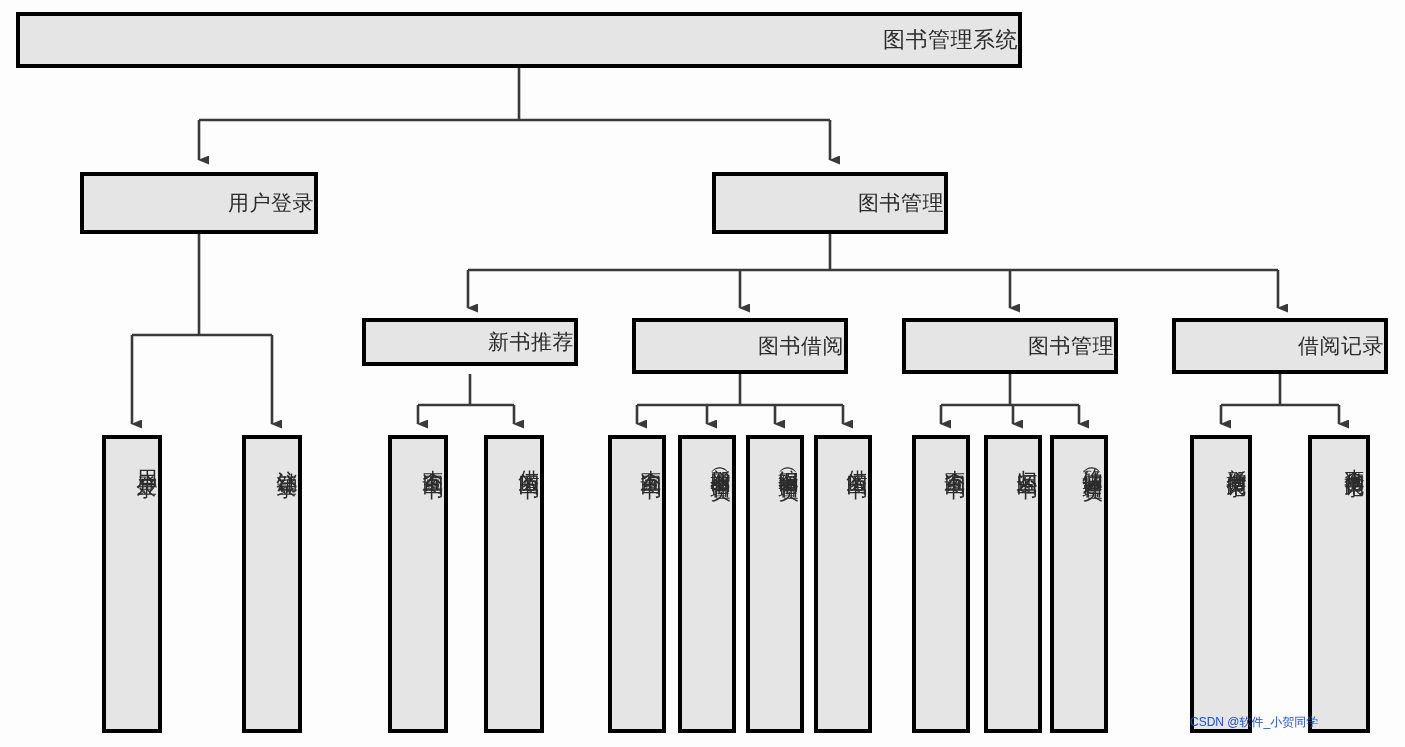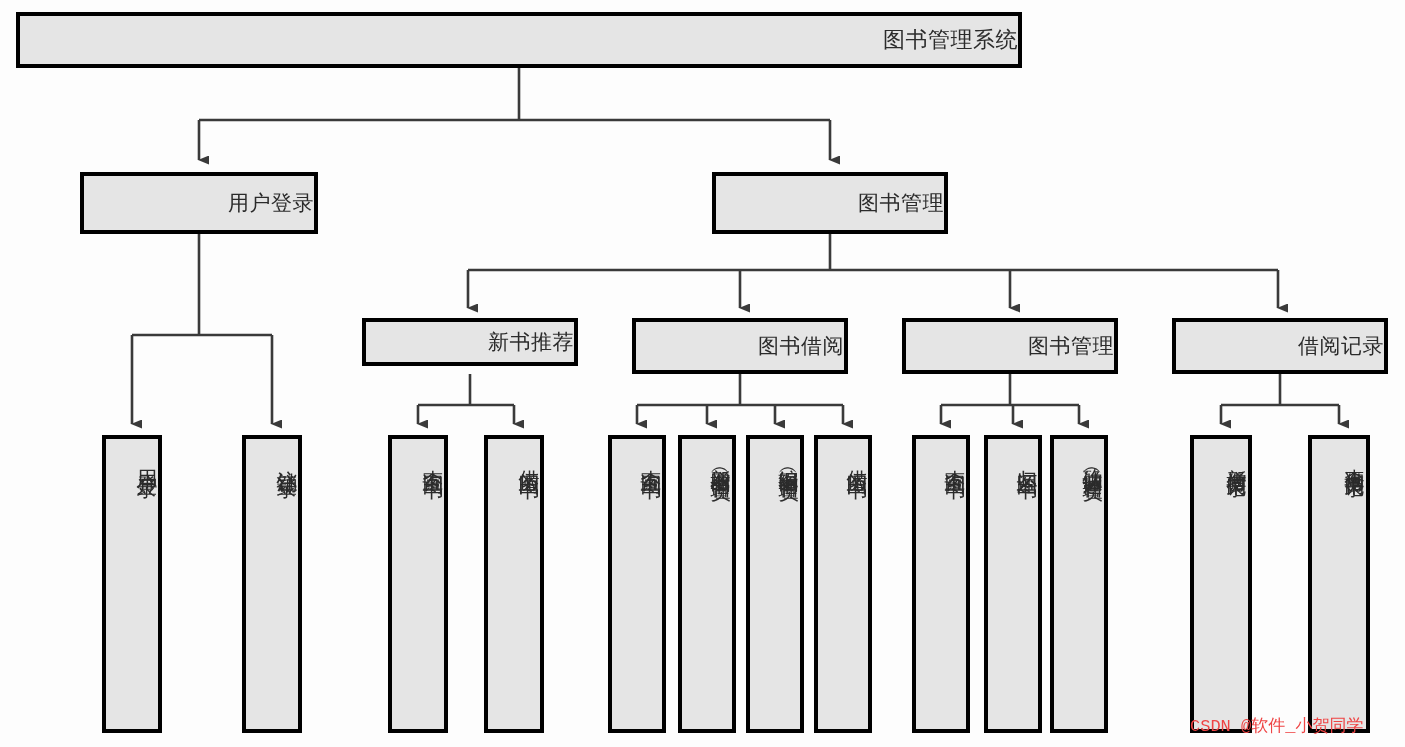--- a/index.html
+++ b/index.html
@@ -48,25 +48,25 @@
     text-orientation:upright;
     font-size:21px;
     line-height:1.1;
     letter-spacing:3px;
   }
   .node.v.tall .label{font-size:20px;letter-spacing:2px;}
 
   
   #watermark{
     position:absolute;
-    color:#ef4444;
-    font-size:17px;
+    color:#1d4ed8;
+    font-size:12px;
     white-space:nowrap;
     pointer-events:none;
-    font-family:Liberation Mono, monospace;
+    font-family:Liberation Sans, sans-serif;
   }
 </style>
 </head>
 <body>
 
 <div id="diagram-root">
 
   <svg id="connector-layer" viewBox="0 0 1405 747" width="1405" height="747" xmlns="http://www.w3.org/2000/svg">
     <defs>
       <marker id="arrow" markerWidth="9" markerHeight="11" refX="4.5" refY="10" orient="auto" markerUnits="userSpaceOnUse">

